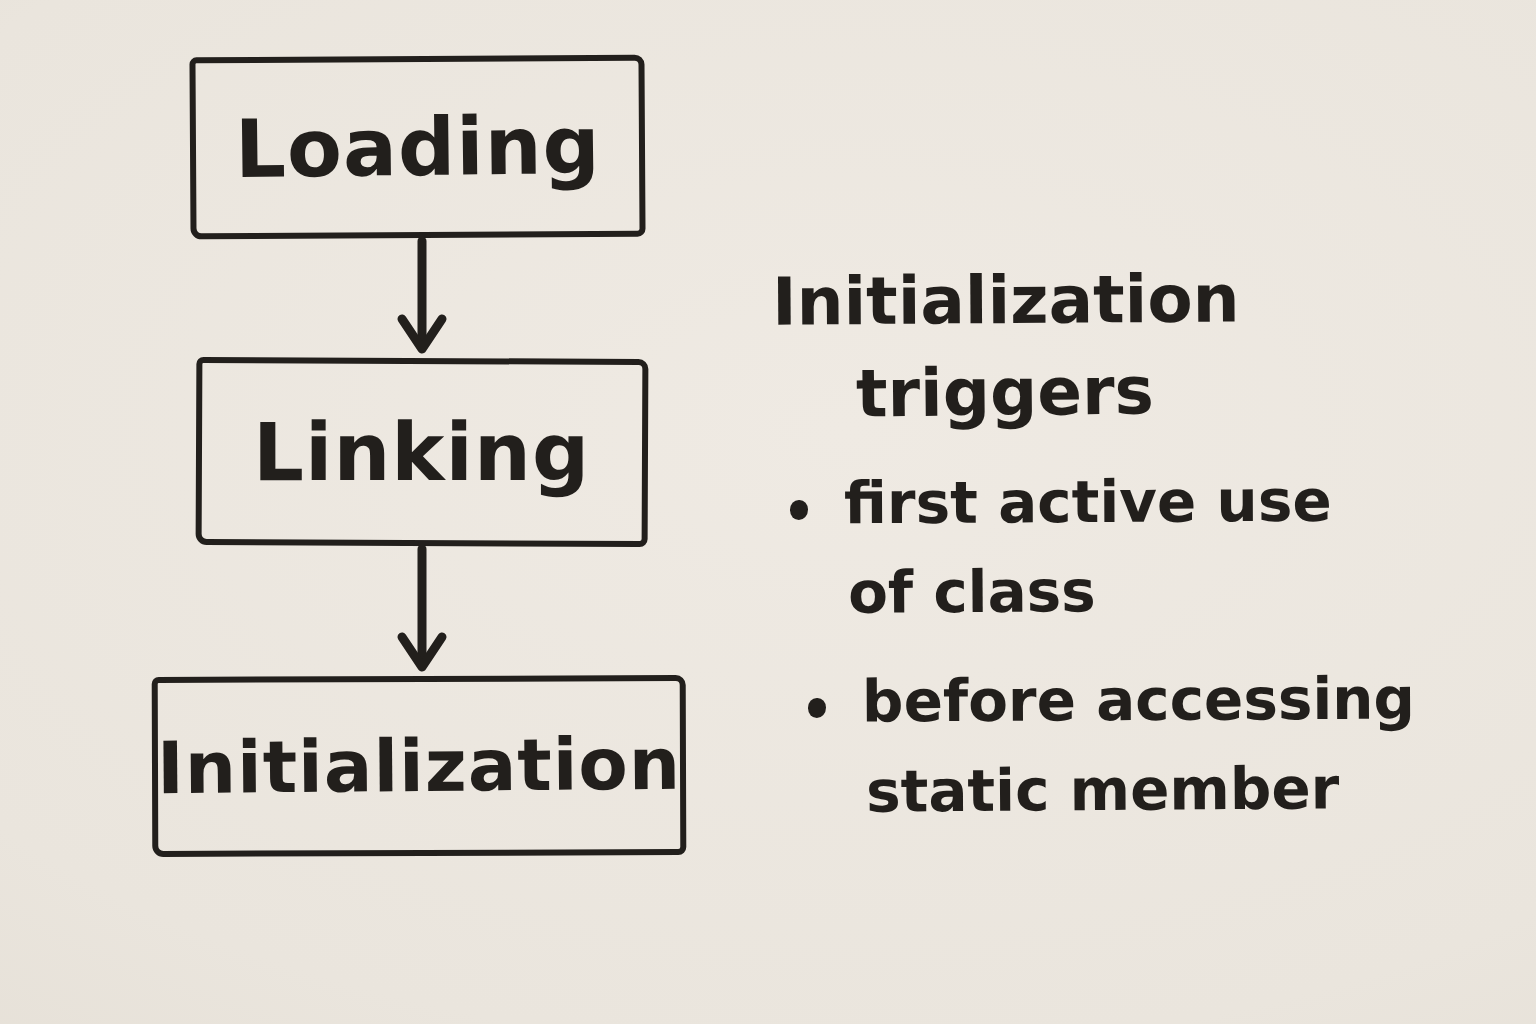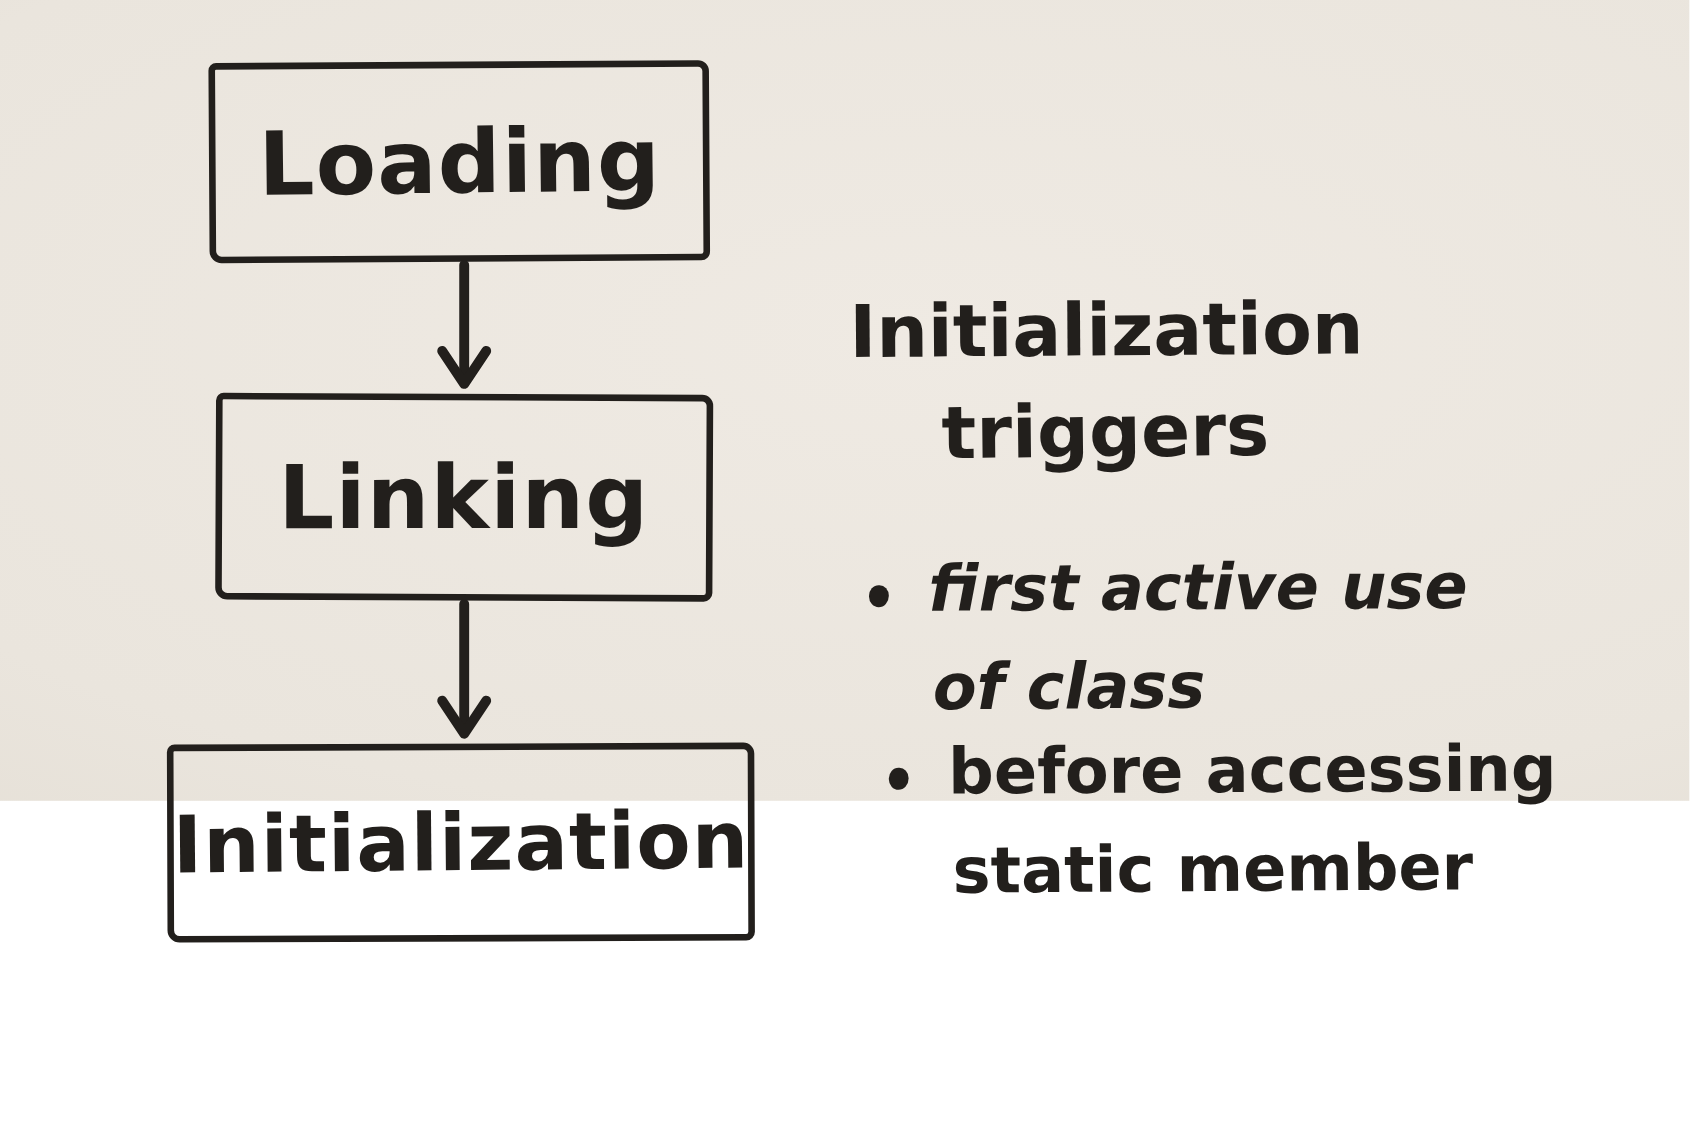--- a/index.html
+++ b/index.html
@@ -7,21 +7,21 @@
   html, body {
     width: 1536px;
     height: 1024px;
     overflow: hidden;
     font-family: "DejaVu Sans", sans-serif;
   }
 
   .canvas {
     position: relative;
     width: 1536px;
-    height: 728px;
+    height: 1024px;
     background:
       radial-gradient(ellipse 130% 110% at 55% 42%,
         #efeae3 0%, #eae5dd 55%, #e2dcd2 88%, #d9d2c6 100%);
     color: #221f1c;
   }
 
   
   .flow-box {
     position: absolute;
     border: 6px solid #221f1c;
@@ -92,21 +92,21 @@
   .heading-line-2 {
     left: 856px; top: 354px;
     font-size: 66px;
     transform: rotate(-0.6deg);
   }
 
   .bullet {
     position: absolute;
     width: 560px;
   }
-  .bullet-1 { left: 782px; top: 500px; height: 170px; font-style: italic; }
+  .bullet-1 { left: 782px; top: 468px; height: 170px; }
   .bullet-2 { left: 800px; top: 666px; height: 170px; }
 
   .bullet-dot {
     position: absolute;
     left: 8px; top: 32px;
     width: 18px; height: 20px;
     background: #221f1c;
     border-radius: 50% 48% 52% 50%;
   }
   .bullet-line-1 {

